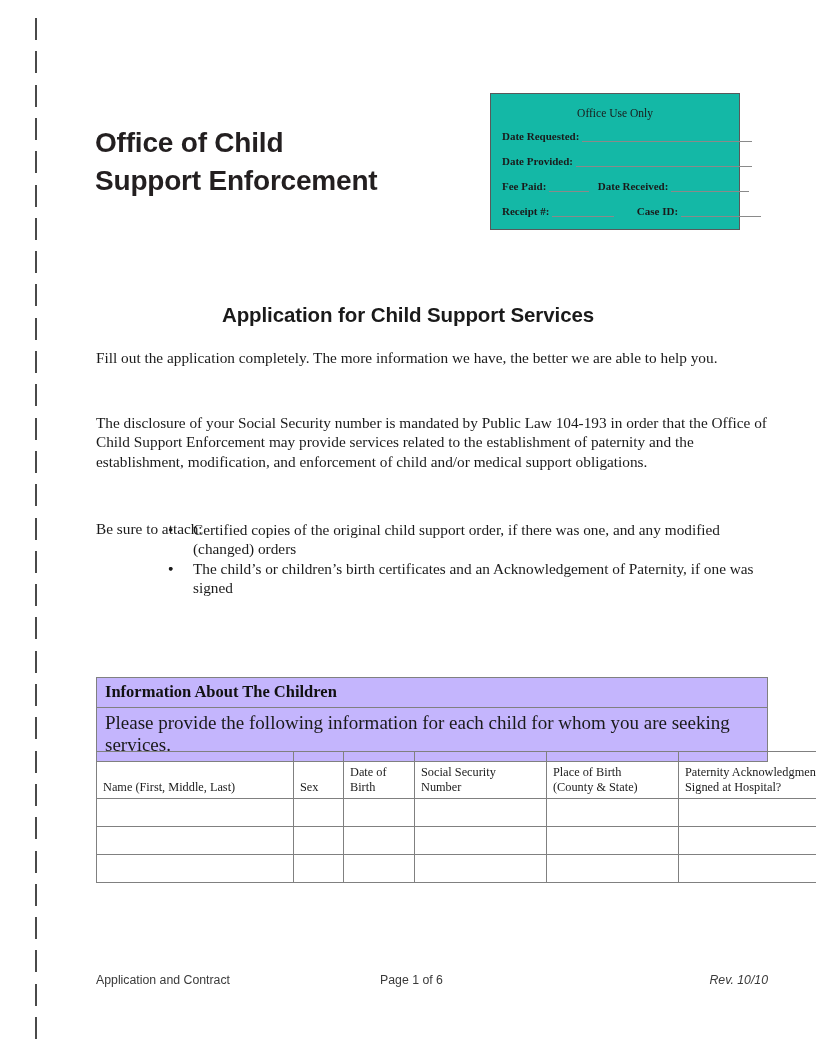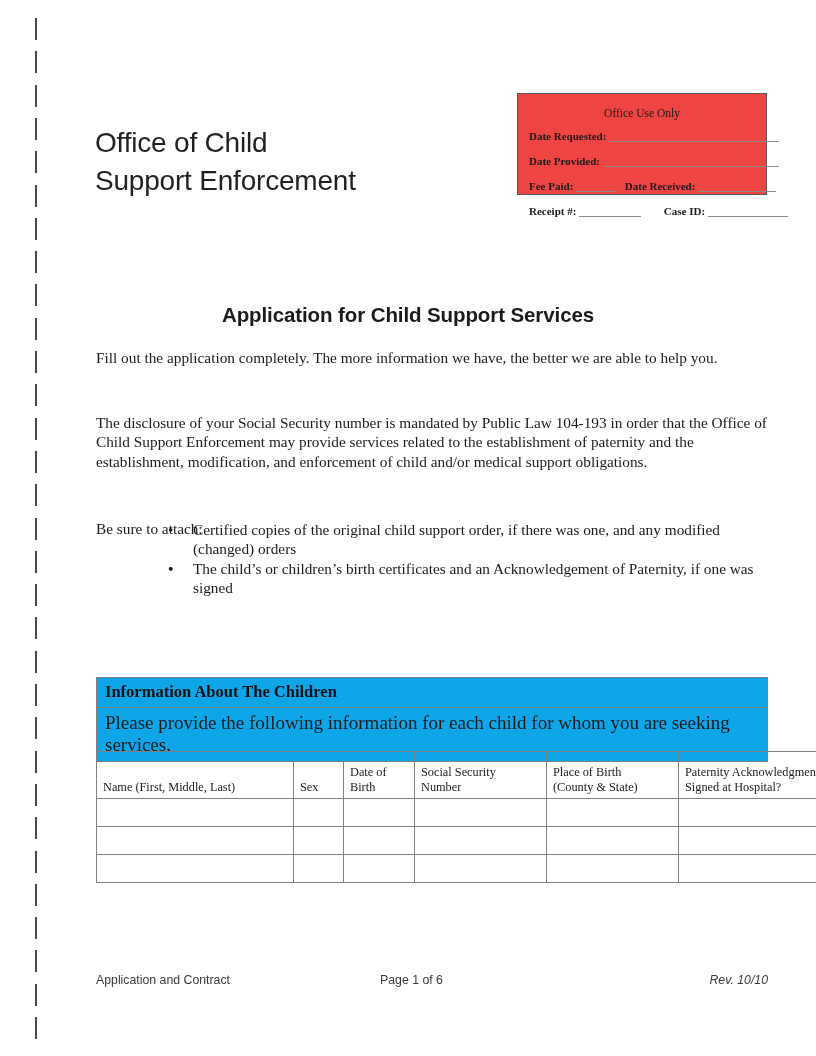--- a/index.html
+++ b/index.html
@@ -34,36 +34,36 @@
   }
 
   
   .org-title {
     position: absolute;
     left: 95px;
     top: 124px;
     font-family: "Liberation Sans", sans-serif;
     font-size: 28px;
     line-height: 38px;
-    font-weight: 400;
+    font-weight: 700;
     color: #231f20;
     letter-spacing: -0.2px;
   }
   .org-title .line2 { display: block; }
 
   
   .office-box {
     position: absolute;
-    left: 517px;
+    left: 490px;
     top: 93px;
     width: 250px;
-    height: 102px;
+    height: 137px;
     border: 1px solid #58595b;
     box-sizing: border-box;
-    background: #ef4444;
+    background: #14b8a6;
   }
   .office-box-title {
     text-align: center;
     font-size: 11.5px;
     margin-top: 13px;
     color: #1a1a1a;
   }
   .office-row {
     position: absolute;
     left: 11px;
@@ -128,21 +128,21 @@
   b.strong { font-weight: bold; }
 
   
   .sec-box {
     position: absolute;
     left: 96px;
     top: 677px;
     width: 672px;
     box-sizing: border-box;
     border: 1px solid #808080;
-    background: #0ea5e9;
+    background: #c4b5fd;
   }
   .sec-title {
     font-family: "Liberation Serif", serif;
     font-weight: bold;
     font-size: 16.5px;
     padding: 4px 0 5px 8px;
     border-bottom: 1px solid #808080;
     color: #111;
   }
   .sec-sub {

